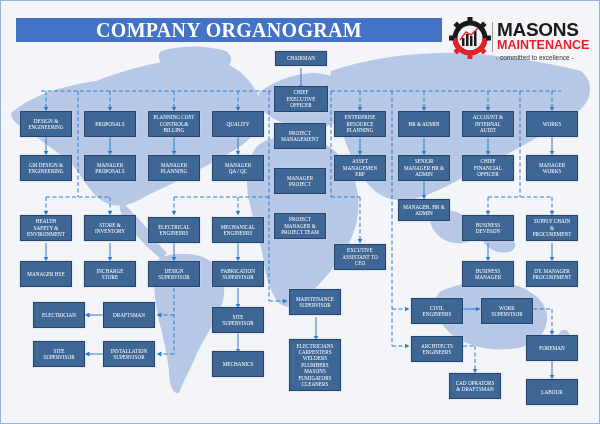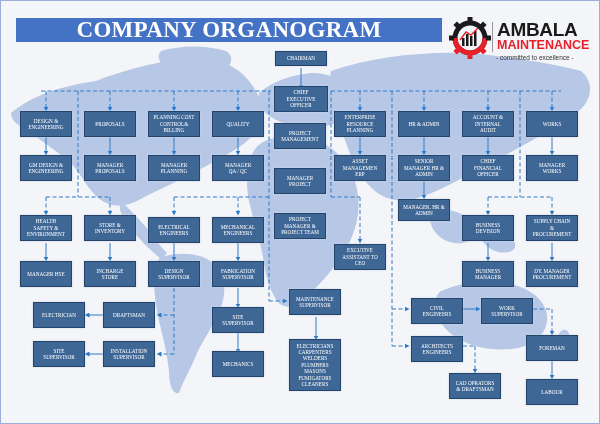--- a/index.html
+++ b/index.html
@@ -1,19 +1,19 @@
 <!DOCTYPE html>
 <html><head>
 <meta charset="utf-8">
 <style>
   html,body{margin:0;padding:0;}
   body{width:600px;height:424px;overflow:hidden;background:#f4f5f8;font-family:"Liberation Serif","DejaVu Serif",serif;}
   .frame{position:absolute;left:0;top:0;width:598px;height:422px;border:1px solid #9bb0d8;background:#f4f5f8;overflow:hidden;}
   .map{position:absolute;left:0;top:0;width:600px;height:424px;}
-  .title-bar{position:absolute;left:15px;top:17px;width:426px;height:24px;background:#4472c4;color:#fff;font-weight:bold;font-size:23px;text-align:center;line-height:24px;letter-spacing:0.3px;}
+  .title-bar{position:absolute;left:15px;top:17px;width:426px;height:24px;background:#4472c4;color:#fff;font-weight:bold;font-size:20px;text-align:center;line-height:24px;letter-spacing:0.3px;}
   .logo{position:absolute;left:448px;top:15px;width:140px;height:52px;}
   .logo .brand1{position:absolute;left:48px;top:3px;font-family:"Liberation Sans","DejaVu Sans",sans-serif;font-weight:bold;font-size:19px;color:#1a1a1a;letter-spacing:-0.3px;}
   .logo .brand2{position:absolute;left:48px;top:22px;font-family:"Liberation Sans","DejaVu Sans",sans-serif;font-weight:bold;font-size:12.5px;color:#e8202a;letter-spacing:0px;}
   .logo .tag{position:absolute;left:47px;top:38px;font-family:"Liberation Sans","DejaVu Sans",sans-serif;font-size:6.5px;color:#333;white-space:nowrap;}
   .logo .divider{position:absolute;left:43px;top:6px;width:1px;height:30px;background:#999;}
   .node{position:absolute;background:#3f6796;border:1.5px solid #24446b;box-shadow:0 0 2px #c9d6ea;color:#fff;font-size:5.2px;line-height:6.4px;text-align:center;display:flex;align-items:center;justify-content:center;box-sizing:border-box;padding:1px 2px;text-transform:uppercase;white-space:pre-line;}
   svg.lines{position:absolute;left:0;top:0;width:600px;height:424px;pointer-events:none;}
 </style>
 </head>
 <body>
@@ -66,21 +66,21 @@
           <rect x="-2.5" y="-21" width="5" height="5" transform="rotate(-135)"></rect>
         </g>
         <rect x="-8" y="0" width="2.5" height="8" fill="#1a1a1a"></rect>
         <rect x="-4" y="-4" width="2.5" height="12" fill="#1a1a1a"></rect>
         <rect x="0" y="-2" width="2.5" height="10" fill="#1a1a1a"></rect>
         <rect x="4" y="-7" width="2.5" height="15" fill="#1a1a1a"></rect>
         <polyline points="-10,2 -4,-6 1,-3 8,-10" fill="none" stroke="#e8202a" stroke-width="1.4"></polyline>
       </g>
     </svg>
     <div class="divider"></div>
-    <div class="brand1">AMBALA</div>
+    <div class="brand1">MASONS</div>
     <div class="brand2">MAINTENANCE</div>
     <div class="tag">- committed to excellence -</div>
   </div>
 
   <svg class="lines" viewBox="0 0 600 424">
     <defs>
       <marker id="ar" markerWidth="5" markerHeight="5" refX="2.5" refY="2.5" orient="auto" markerUnits="userSpaceOnUse">
         <path d="M0,0 L5,2.5 L0,5 Z" fill="#2e7ac9"></path>
       </marker>
     </defs>

